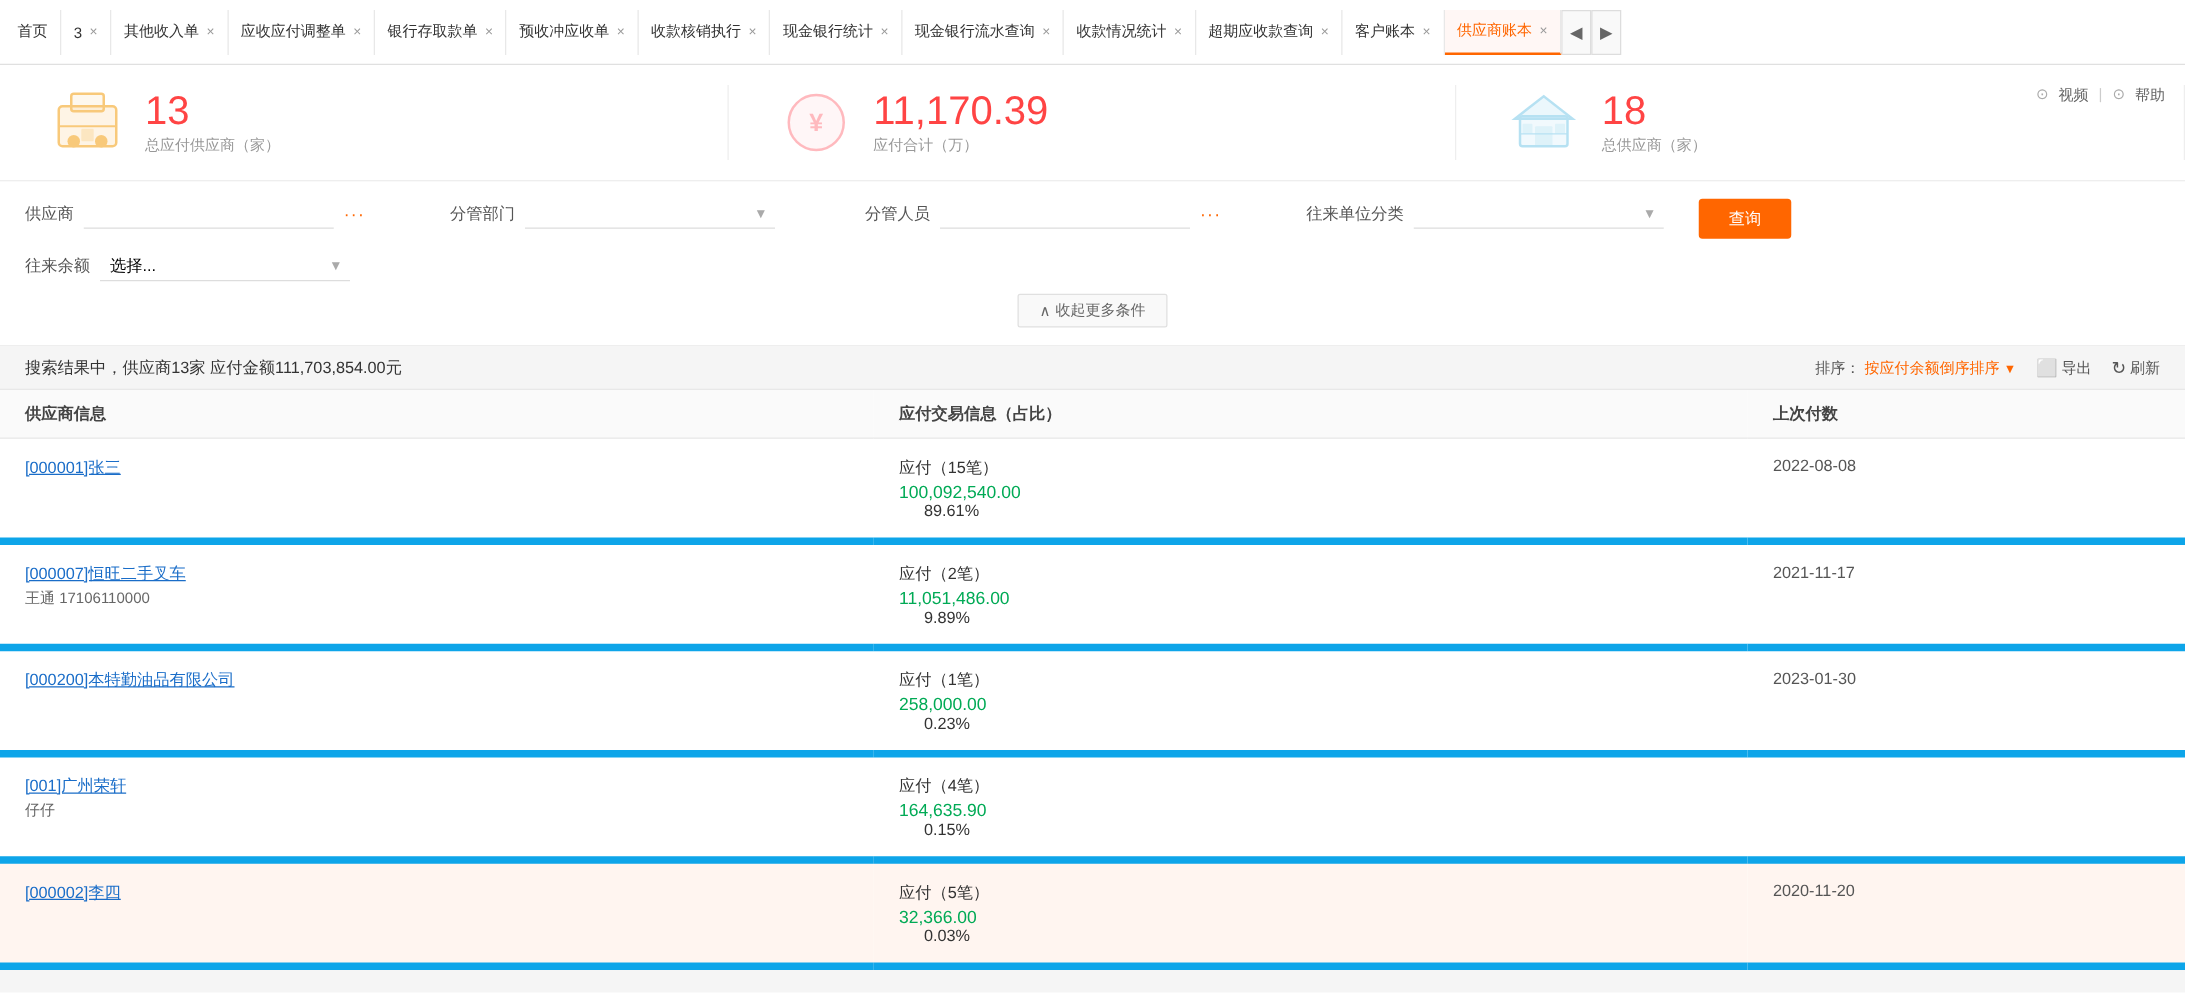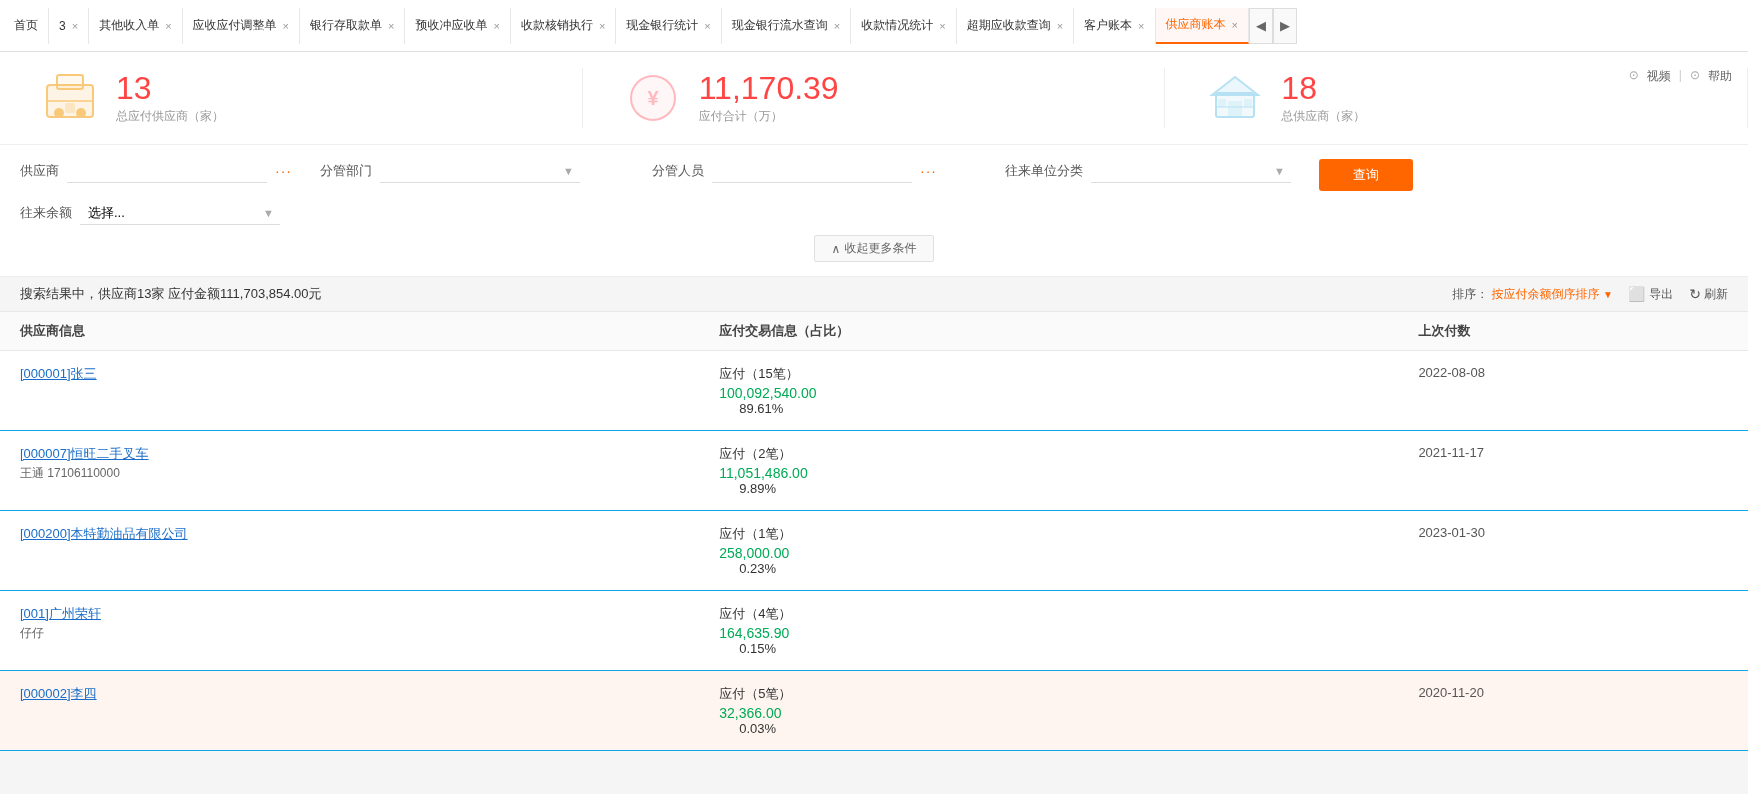--- a/index.html
+++ b/index.html
@@ -159,21 +159,21 @@
       top: 50%;
       transform: translateY(-50%);
       color: #aaa;
       font-size: 11px;
       pointer-events: none;
     }
     .query-btn {
       background: #ff6600;
       color: #fff;
       border: none;
-      padding: 7px 34px;
+      padding: 7px 24px;
       font-size: 13px;
       border-radius: 3px;
       cursor: pointer;
       white-space: nowrap;
     }
     .collapse-btn {
       display: flex;
       align-items: center;
       justify-content: center;
       gap: 4px;
@@ -230,21 +230,21 @@
     .data-table thead th {
       background: #fafafa;
       border-bottom: 1px solid #e8e8e8;
       padding: 10px 20px;
       font-size: 13px;
       font-weight: 600;
       color: #444;
       text-align: left;
     }
     .data-table tbody tr {
-      border-bottom: 1px solid #0ea5e9;
+      border-bottom: 6px solid #0ea5e9;
     }
     .data-table tbody tr.highlighted {
       background: #fff5f0;
     }
     .data-table tbody td {
       padding: 14px 20px;
       font-size: 13px;
       vertical-align: top;
     }
     .supplier-link {
@@ -392,21 +392,21 @@
   </div>
 </div>
 
 <div class="filter-area">
   <div class="filter-row">
     <div class="filter-item">
       <span class="filter-label">供应商</span>
       <input class="filter-input" type="text" style="">
       <span class="dots-icon">···</span>
     </div>
-    <div class="filter-item" style="">
+    <div class="filter-item" style="margin-left: 40px;">
       <span class="filter-label">分管部门</span>
       <div class="filter-select-wrapper">
         <select class="filter-select filter-input-wide">
           <option value=""></option>
         </select>
         <span class="filter-dropdown-arrow">▼</span>
       </div>
     </div>
     <div class="filter-item" style="margin-left: 44px;">
       <span class="filter-label">分管人员</span>

